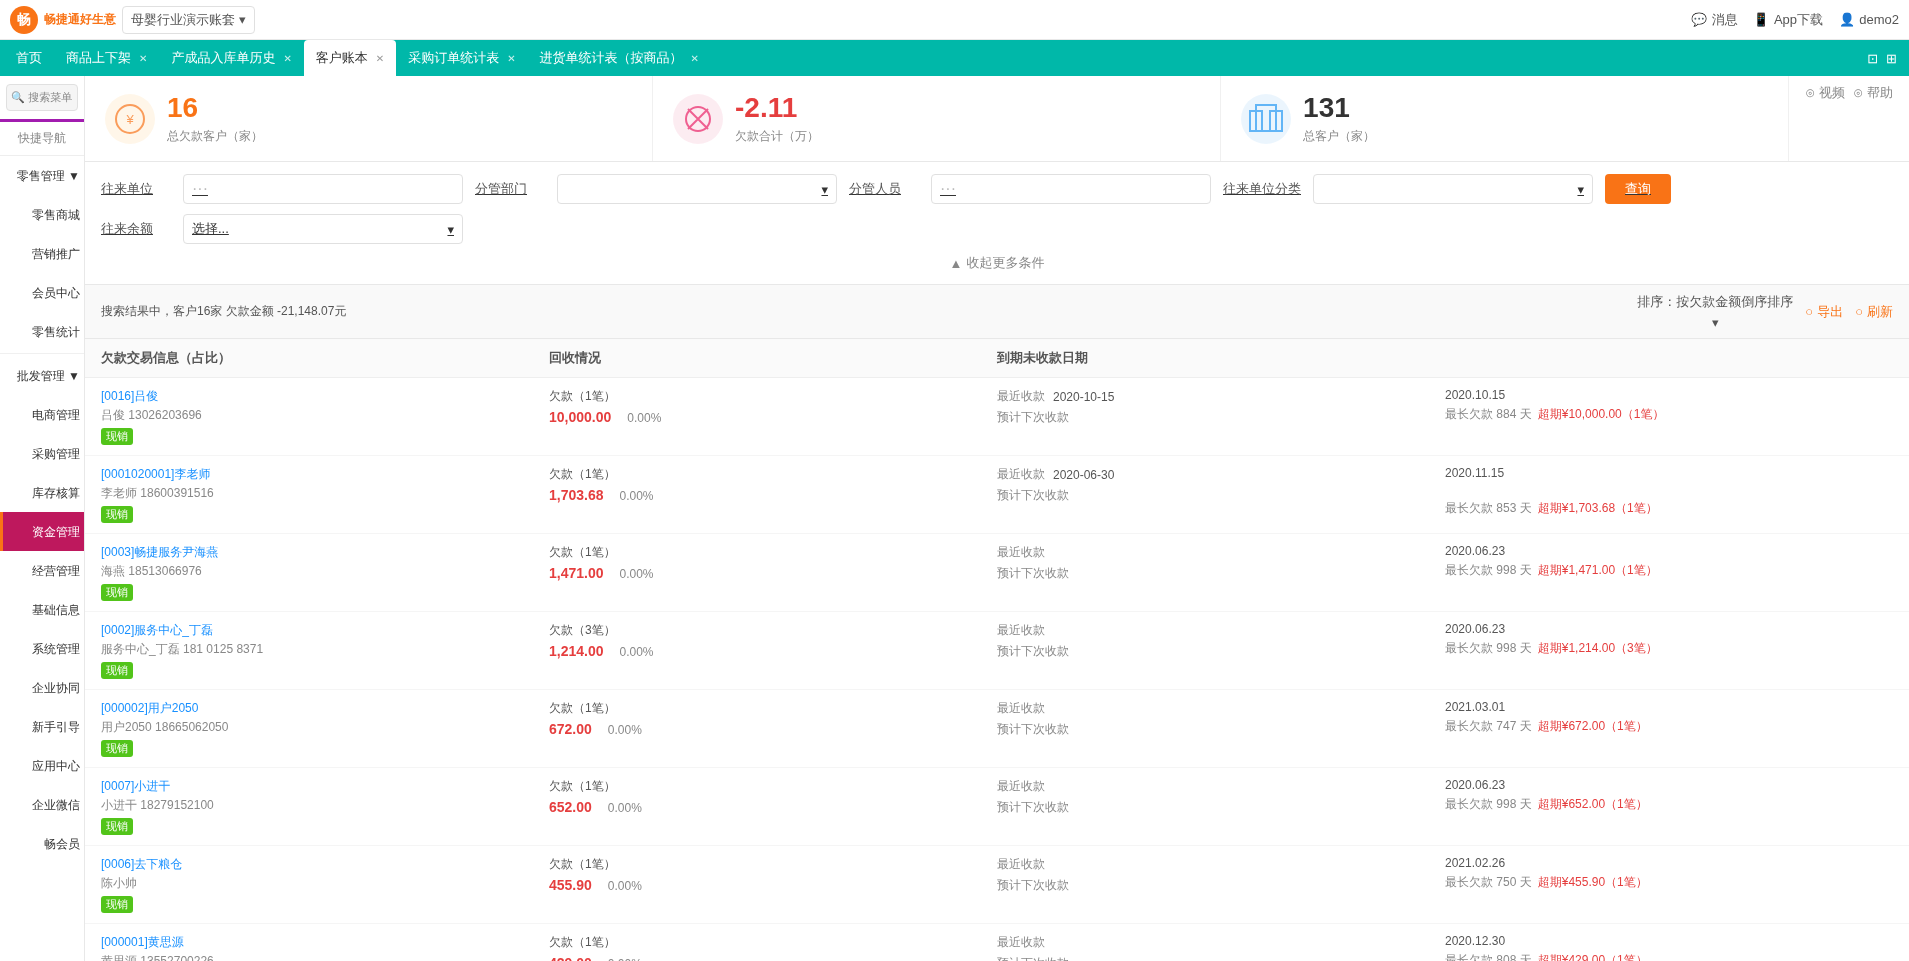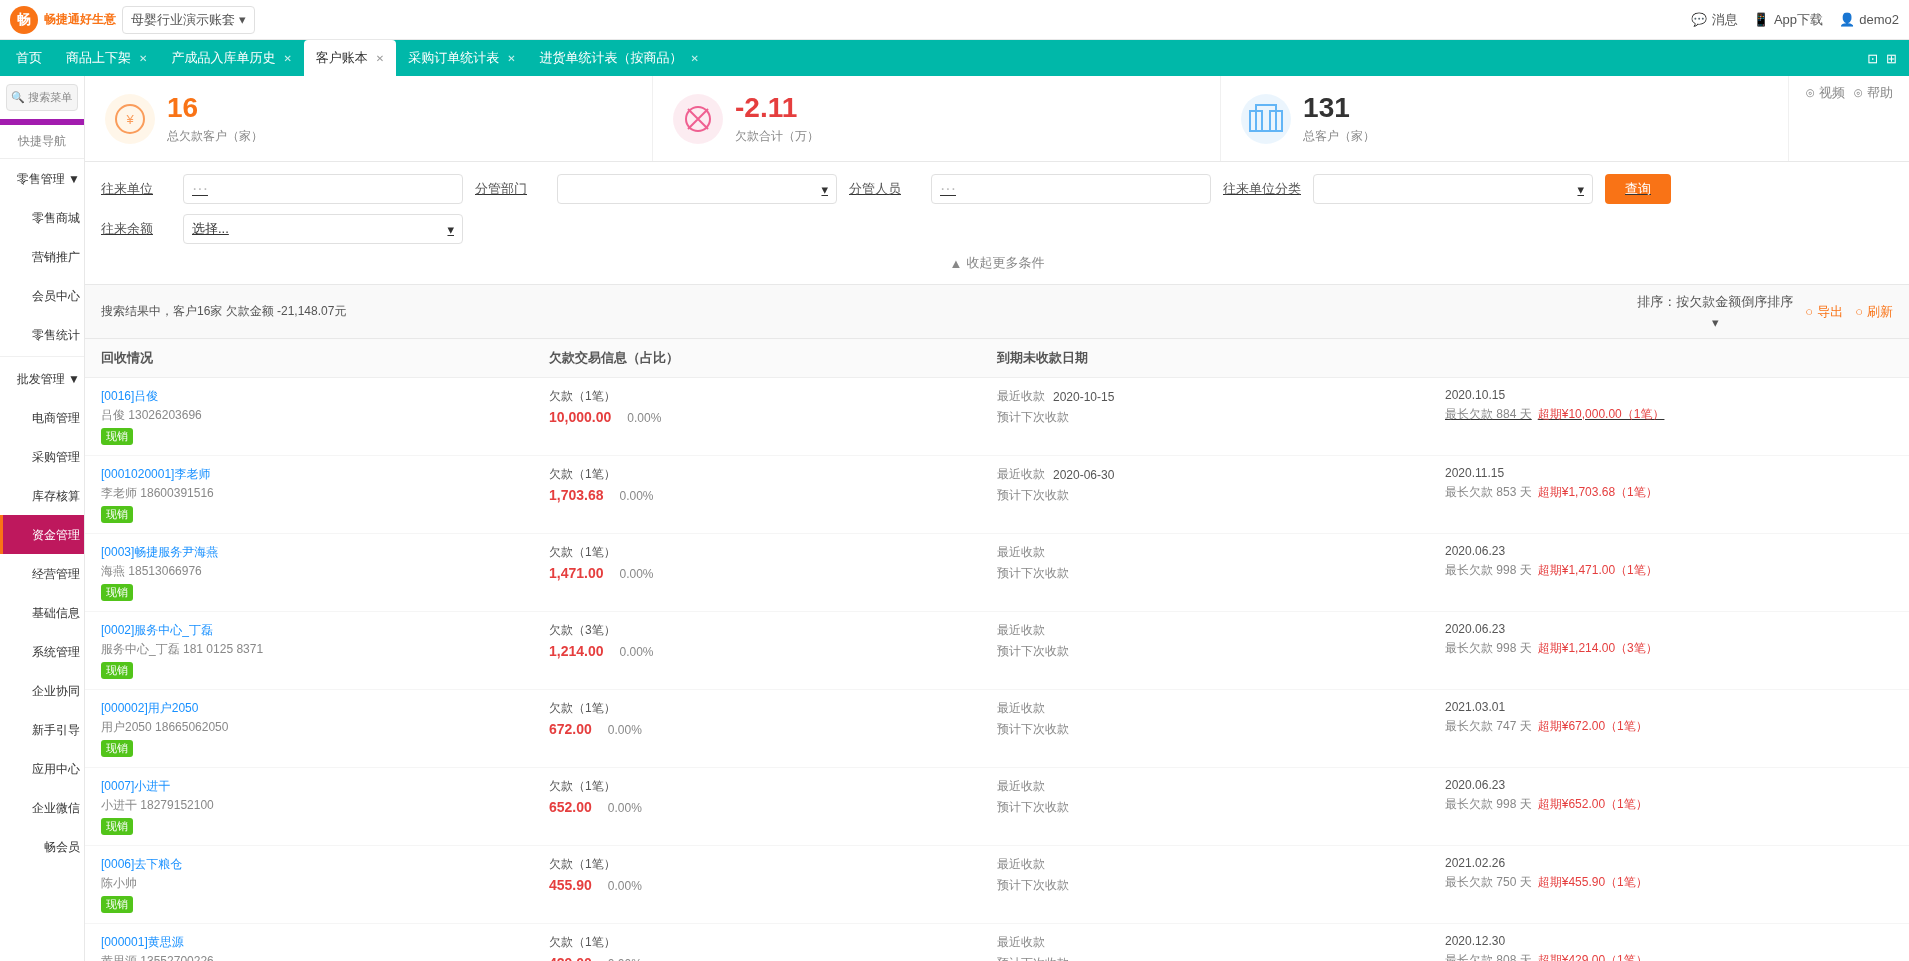--- a/index.html
+++ b/index.html
@@ -21,21 +21,21 @@
     .tab .close-x { font-size: 10px; color: rgba(255,255,255,0.8); margin-left: 4px; }
     .tab.active .close-x { color: #999; }
     .tab-spacer { flex: 1; }
     .tab-actions { display: flex; align-items: center; gap: 8px; padding-right: 8px; color: #fff; font-size: 16px; cursor: pointer; }
 
     
     .main-layout { display: flex; height: calc(961px - 76px); }
 
     
     .sidebar { width: 85px; background: #fff; border-right: 1px solid #e8e8e8; display: flex; flex-direction: column; }
-    .sidebar-search { padding: 8px 6px; border-bottom: 6px solid #a21caf; }
+    .sidebar-search { padding: 8px 6px; border-bottom: 3px solid #a21caf; }
     .sidebar-search-btn { width: 100%; background: #f5f5f5; border: 1px solid #e0e0e0; border-radius: 4px; padding: 5px 4px; font-size: 11px; color: #888; cursor: pointer; text-align: center; }
     .sidebar-item { padding: 10px 4px; text-align: right; cursor: pointer; border-left: 3px solid transparent; }
     .sidebar-item.active { background: #be185d; color: #fff; border-left-color: #f97316; }
     .sidebar-item .s-label { font-size: 12px; margin-top: 2px; }
     .sidebar-divider { border: none; border-top: 1px solid #f0f0f0; margin: 2px 0; }
 
     
     .content { flex: 1; overflow-y: auto; background: #f5f5f5; }
 
     
@@ -315,22 +315,22 @@
         </div>
         <div class="action-btn">
           <span>○</span>
           <span>刷新</span>
         </div>
       </div>
     </div>
 
     <div class="table-area">
       <div class="table-header">
+        <div>欠款交易信息（占比）</div>
         <div>回收情况</div>
-        <div>欠款交易信息（占比）</div>
         <div>到期未收款日期</div>
       </div>
 
       <div id="table-rows-container">
           <div class="table-row">
       <div>
         <div><a class="customer-name">[0016]吕俊</a></div>
         <div class="customer-sub">吕俊  13026203696</div>
         <span class="tag">现销</span>
       </div>
@@ -343,21 +343,21 @@
       </div>
       <div>
         <div style="display:flex;gap:8px;align-items:center;">
           <span class="recovery-label">最近收款</span>
           <span class="recovery-date">2020-10-15</span>
         </div>
         <div class="recovery-next">预计下次收款</div>
       </div>
       <div>
         <div class="overdue-date">2020.10.15</div>
-        <div style="display:flex;gap:6px;align-items:center;margin-top:4px;text-decoration:underline;">
+        <div style="display:flex;gap:6px;align-items:center;margin-top:4px;">
           <span class="overdue-days">最长欠款 884 天</span>
           <span class="overdue-link">超期¥10,000.00（1笔）</span>
         </div>
       </div>
     </div>
           <div class="table-row">
       <div>
         <div><a class="customer-name">[0001020001]李老师</a></div>
         <div class="customer-sub">李老师  18600391516</div>
         <span class="tag">现销</span>
@@ -371,21 +371,21 @@
       </div>
       <div>
         <div style="display:flex;gap:8px;align-items:center;">
           <span class="recovery-label">最近收款</span>
           <span class="recovery-date">2020-06-30</span>
         </div>
         <div class="recovery-next">预计下次收款</div>
       </div>
       <div>
         <div class="overdue-date">2020.11.15</div>
-        <div style="display:flex;gap:6px;align-items:center;margin-top:4px;">
+        <div style="display:flex;gap:6px;align-items:center;margin-top:20px;">
           <span class="overdue-days">最长欠款 853 天</span>
           <span class="overdue-link">超期¥1,703.68（1笔）</span>
         </div>
       </div>
     </div>
           <div class="table-row">
       <div>
         <div><a class="customer-name">[0003]畅捷服务尹海燕</a></div>
         <div class="customer-sub">海燕  18513066976</div>
         <span class="tag">现销</span>

